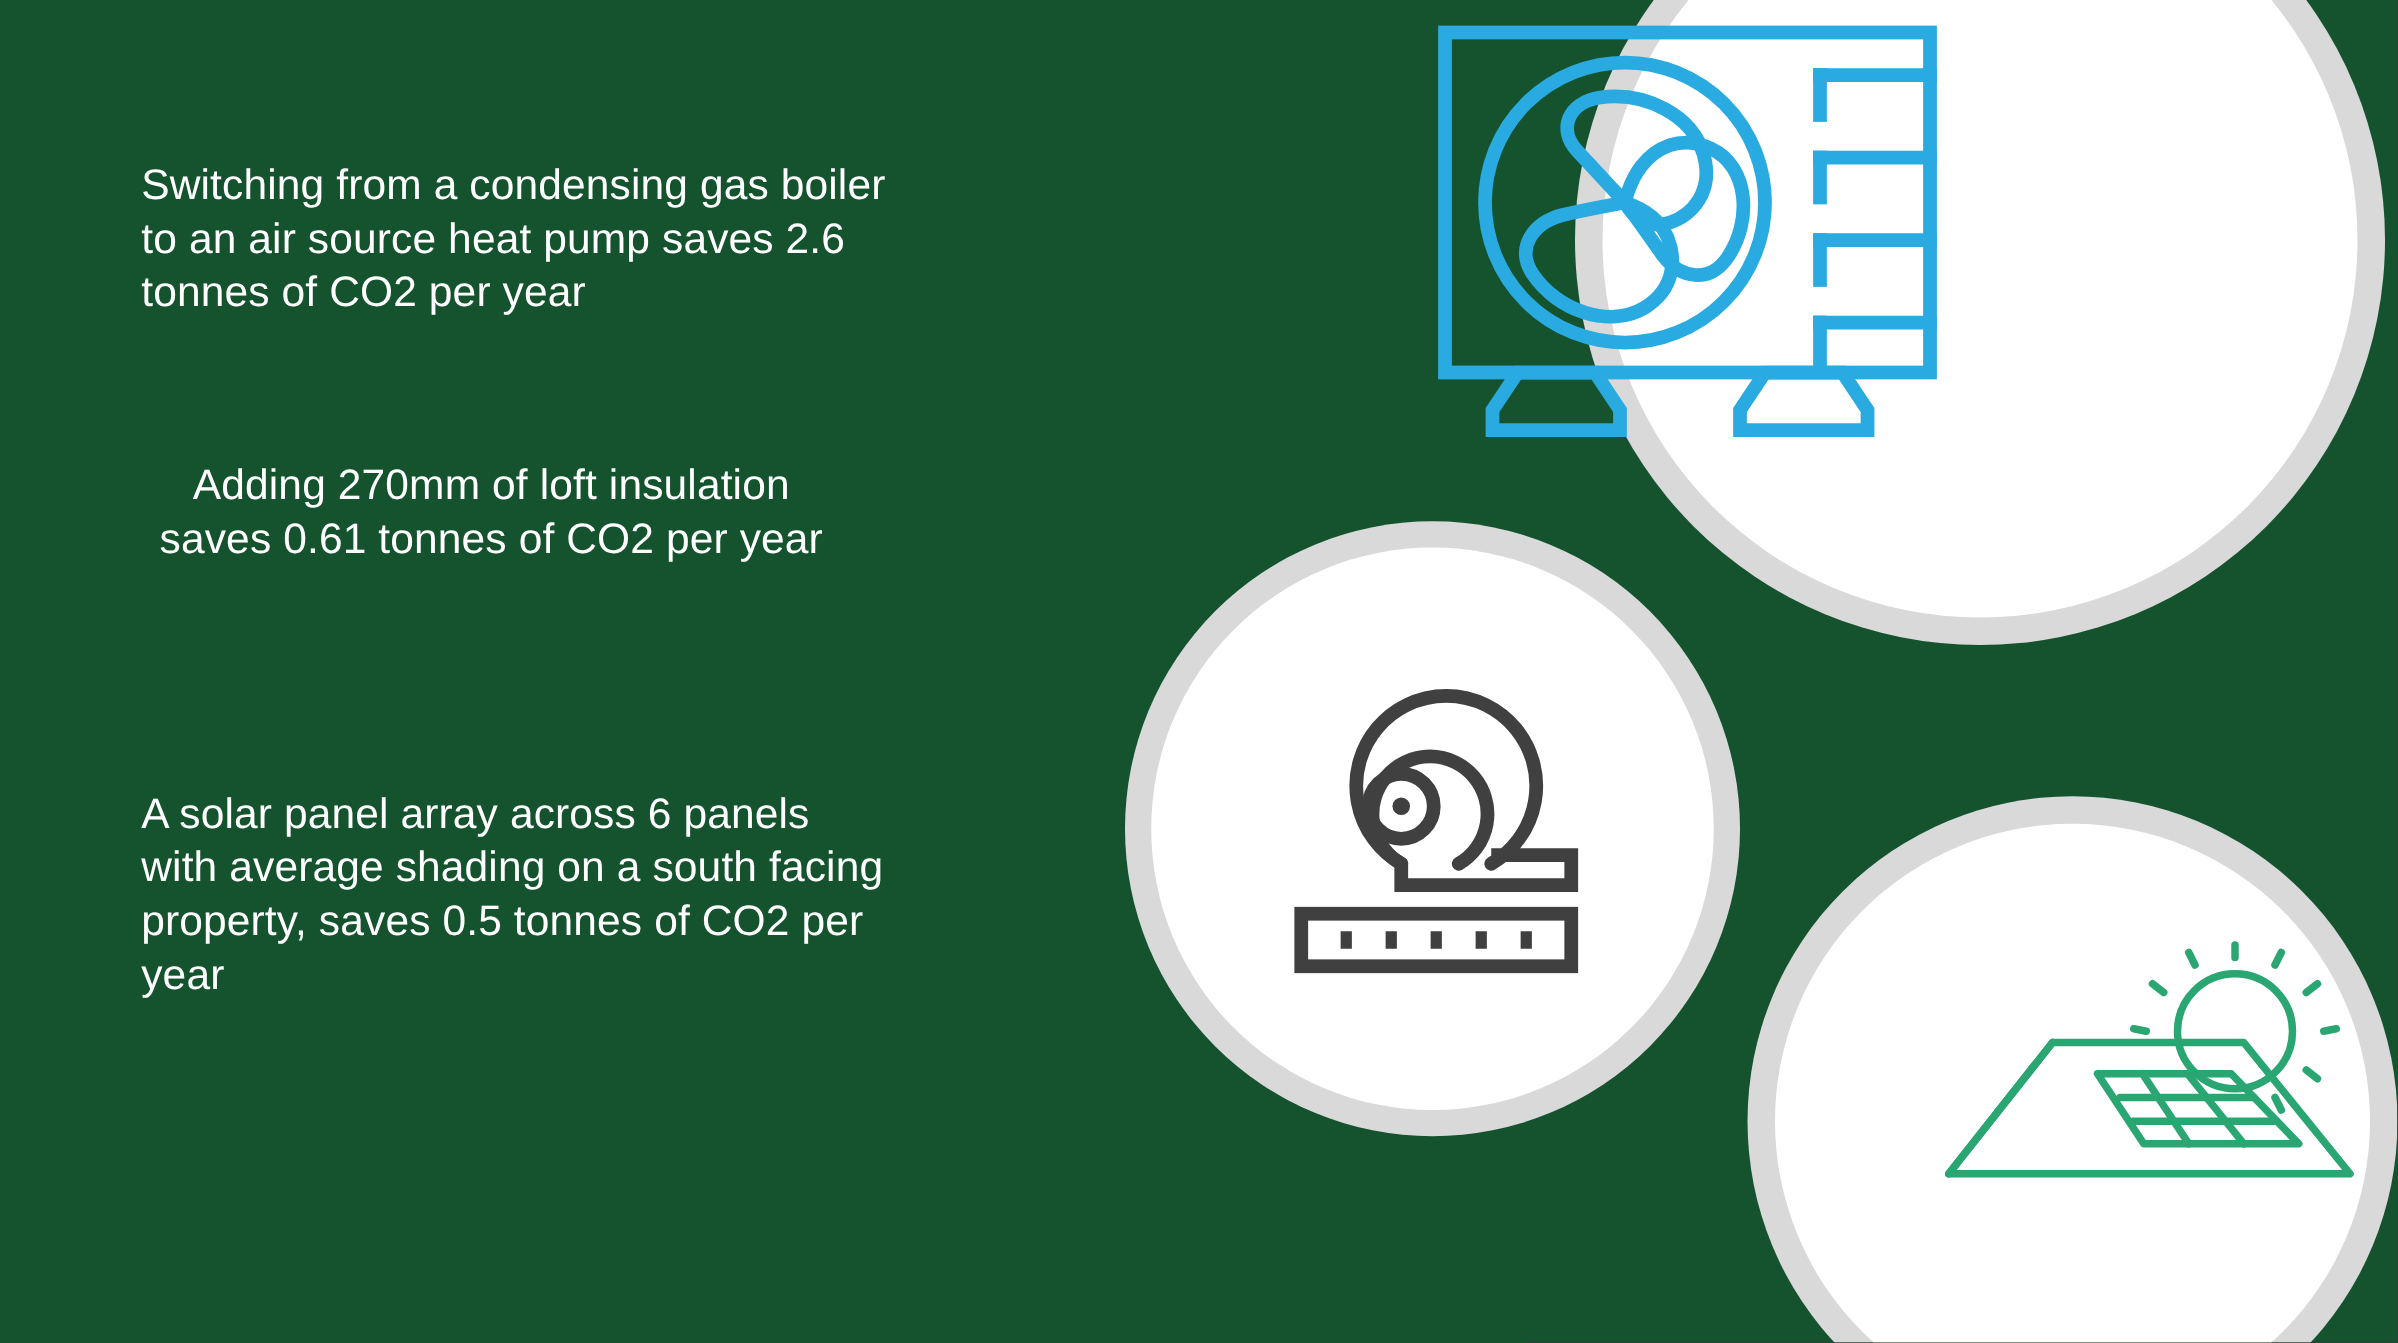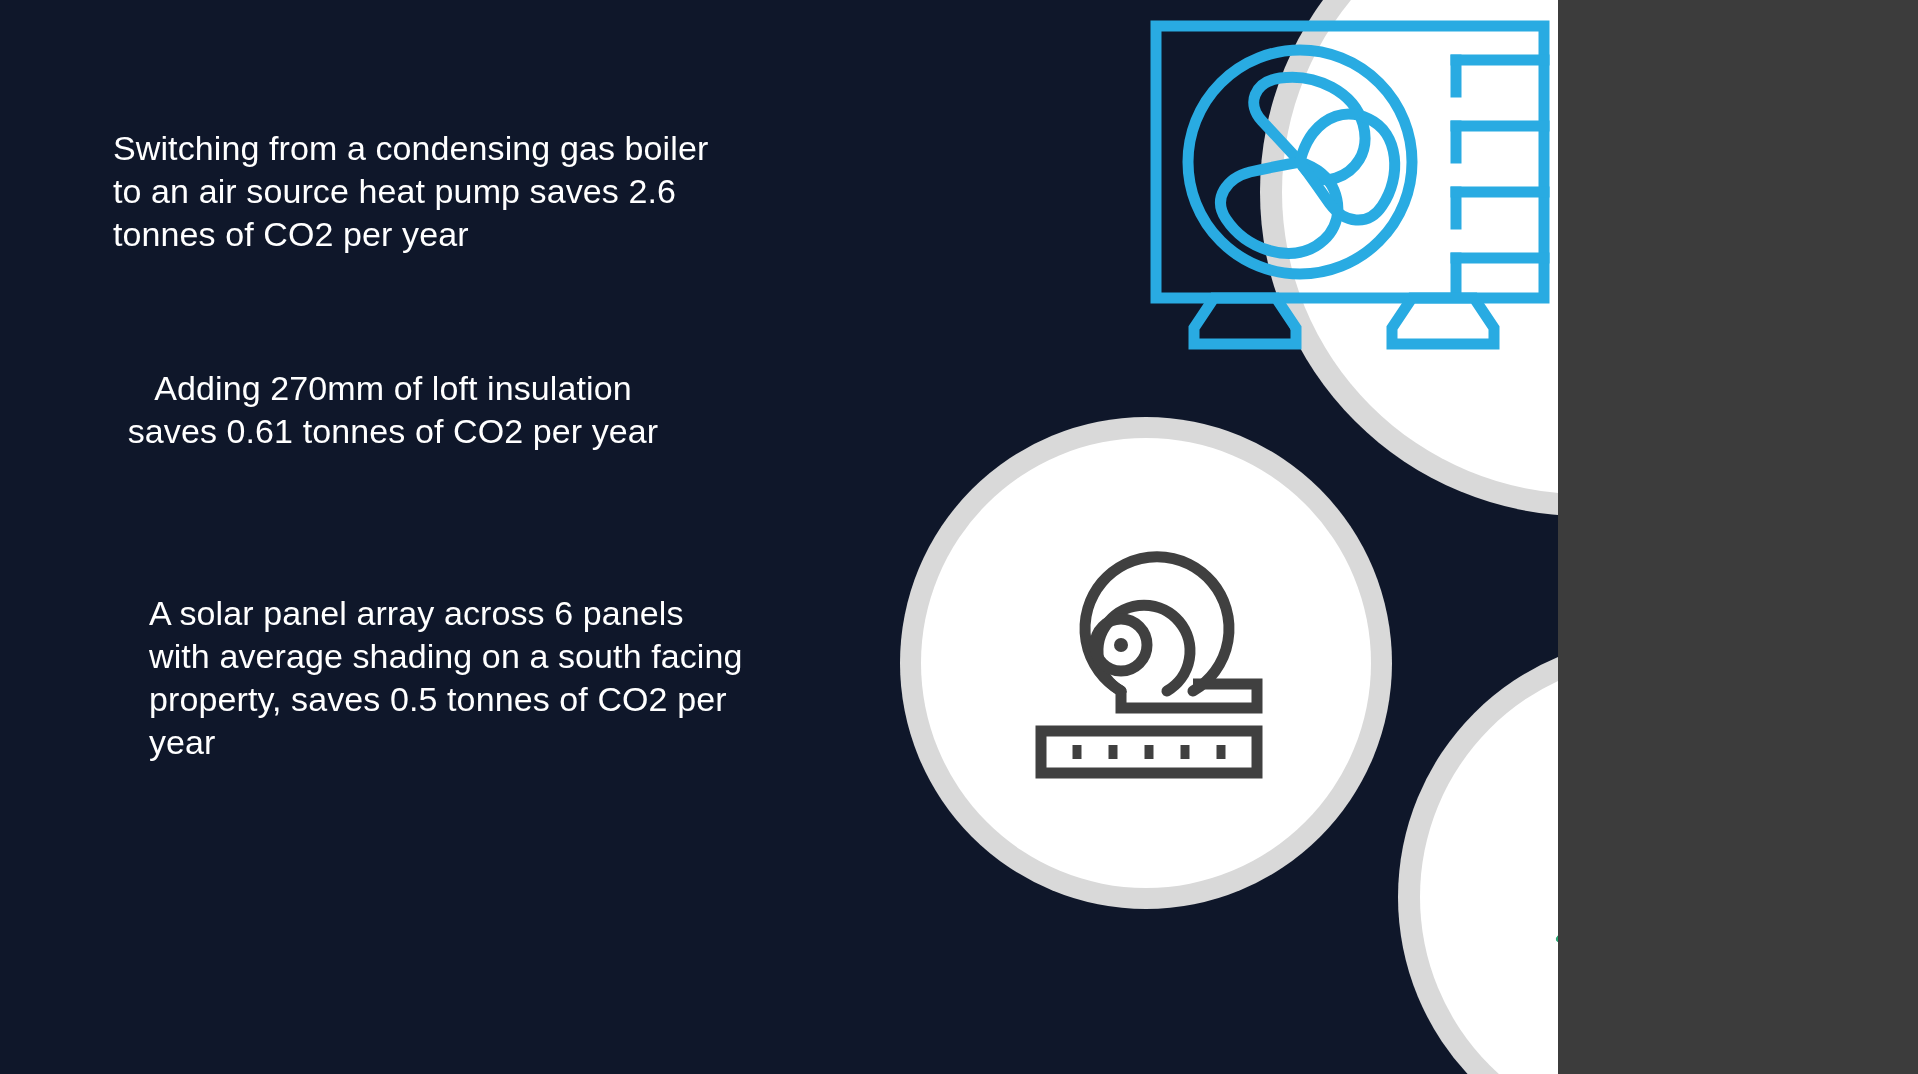--- a/index.html
+++ b/index.html
@@ -2,23 +2,23 @@
 <html><head>
 <meta charset="utf-8">
 <style>
   html, body {
     margin: 0;
     padding: 0;
     background: #3c3c3c;
   }
   #slide {
     position: relative;
-    width: 1558px;
+    width: 1918px;
     height: 1074px;
-    background: #0f172a;
+    background: #14532d;
     overflow: hidden;
     font-family: "Liberation Sans", sans-serif;
   }
 
   
   .text-column {
     position: absolute;
     left: 113px;
     top: 0;
     width: 620px;
@@ -28,21 +28,21 @@
     position: absolute;
     color: #ffffff;
     font-size: 34px;
     line-height: 43px;
     letter-spacing: 0.1px;
     font-weight: 400;
     white-space: pre-wrap;
   }
   .fact-1 { top: 93px;  width: 600px; }
   .fact-2 { top: 333px; width: 560px; text-align: center; }
-  .fact-3 { top: 558px; width: 600px; margin-left: 36px; }
+  .fact-3 { top: 596px; width: 600px; }
 
   
   .badge {
     position: absolute;
     border-radius: 50%;
     background: #ffffff;
     box-sizing: border-box;
     display: flex;
     align-items: center;
     justify-content: center;

